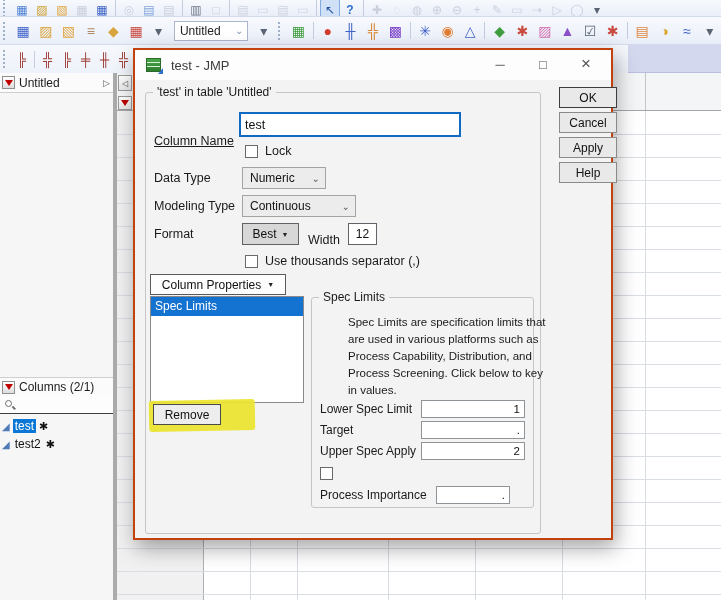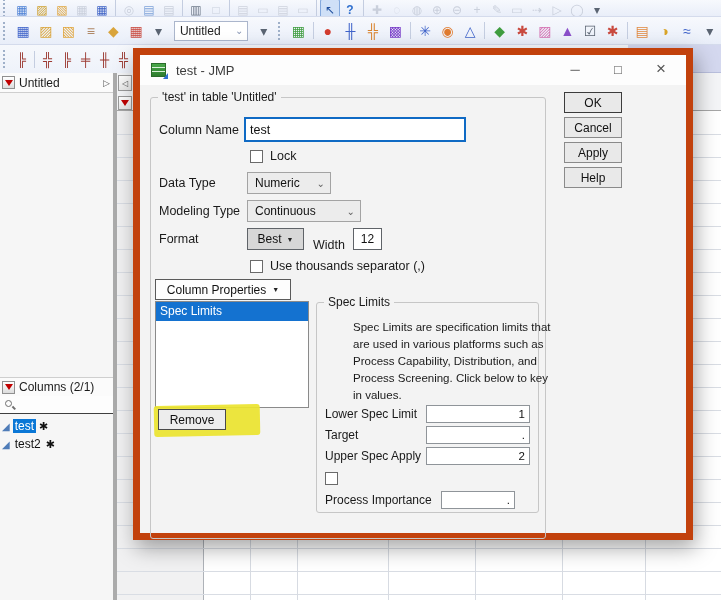--- a/index.html
+++ b/index.html
@@ -57,22 +57,22 @@
   .mag::after { content:""; position:absolute; left:6px; top:6px; width:4px; height:1.5px; background:#6f6f6f; transform:rotate(45deg); }
   .colitems { position:absolute; left:0; right:0; top:344px; }
   .colitem { height:18px; display:flex; align-items:center; }
   .coltri { color:#4f7cb8; font-size:10px; margin:0 3px 0 2px; }
   .collabel { font-size:12px; color:#111; padding:0 2px; }
   .collabel.sel { background:#0a77d6; color:#fff; }
   .colbadge { font-size:11px; color:#111; margin-left:3px; }
   .splitter { position:absolute; left:113px; top:73px; width:4px; bottom:0; background:#ababab; z-index:5; }
 
   
-  .dlg { position:absolute; left:133px; top:48px; width:560px; height:492px; z-index:10; background:#f3f3f3;
-         border:7px solid #c2410c; box-shadow:3px 8px 20px rgba(0,0,0,.35); }
+  .dlg { position:absolute; left:133px; top:48px; width:480px; height:492px; z-index:10; background:#f3f3f3;
+         border:2px solid #c2410c; box-shadow:3px 8px 20px rgba(0,0,0,.35); }
   .dlg-titlebar { position:absolute; left:0; right:0; top:0; height:30px; background:#fdfdfd; display:flex; align-items:center; }
   .dlg-appicon { width:15px; height:14px; margin-left:11px; position:relative;
                  background:linear-gradient(#4aa84a,#2e7d2e); border:1px solid #2a6b2a; }
   .dlg-appicon::before { content:""; position:absolute; left:0; right:0; top:3px; height:1px; background:#d9f0d9; box-shadow:0 4px 0 #d9f0d9; }
   .dlg-appicon::after { content:""; position:absolute; right:-3px; bottom:-3px; width:0; height:0;
                         border-left:5px solid transparent; border-bottom:6px solid #2f6fce; }
   .dlg-title { margin-left:10px; font-size:13px; color:#3c3c3c; }
   .dlg-controls { position:absolute; right:10px; top:3px; display:flex; gap:13px; }
   .wctl { width:30px; height:22px; display:flex; align-items:center; justify-content:center; font-size:13px; color:#555; }
   .wctl.close { font-size:17px; }
@@ -293,21 +293,21 @@
           <div class="wctl close">
             <span>×</span>
           </div>
         </div>
     </div>
 
     <div class="grp g1">
       <span class="grp-label">'test' in table 'Untitled'</span>
     </div>
 
-    <span class="flabel" style="left:19px;top:68px;">Column Name</span>
+    <span class="flabel" style="left:19px;top:84px;text-decoration:underline;">Column Name</span>
     <input class="txtinput colname" value="test" style="">
 
     <span class="cb" style="left:110px;top:95px;"></span>
     <span class="flabel" style="left:130px;top:94px;">Lock</span>
 
     <span class="flabel" style="left:19px;top:121px;">Data Type</span>
     <div class="dd" style="left:107px;top:117px;width:84px;">
       <span class="ddtext">Numeric</span>
       <span class="ddchev">⌄</span>
     </div>

